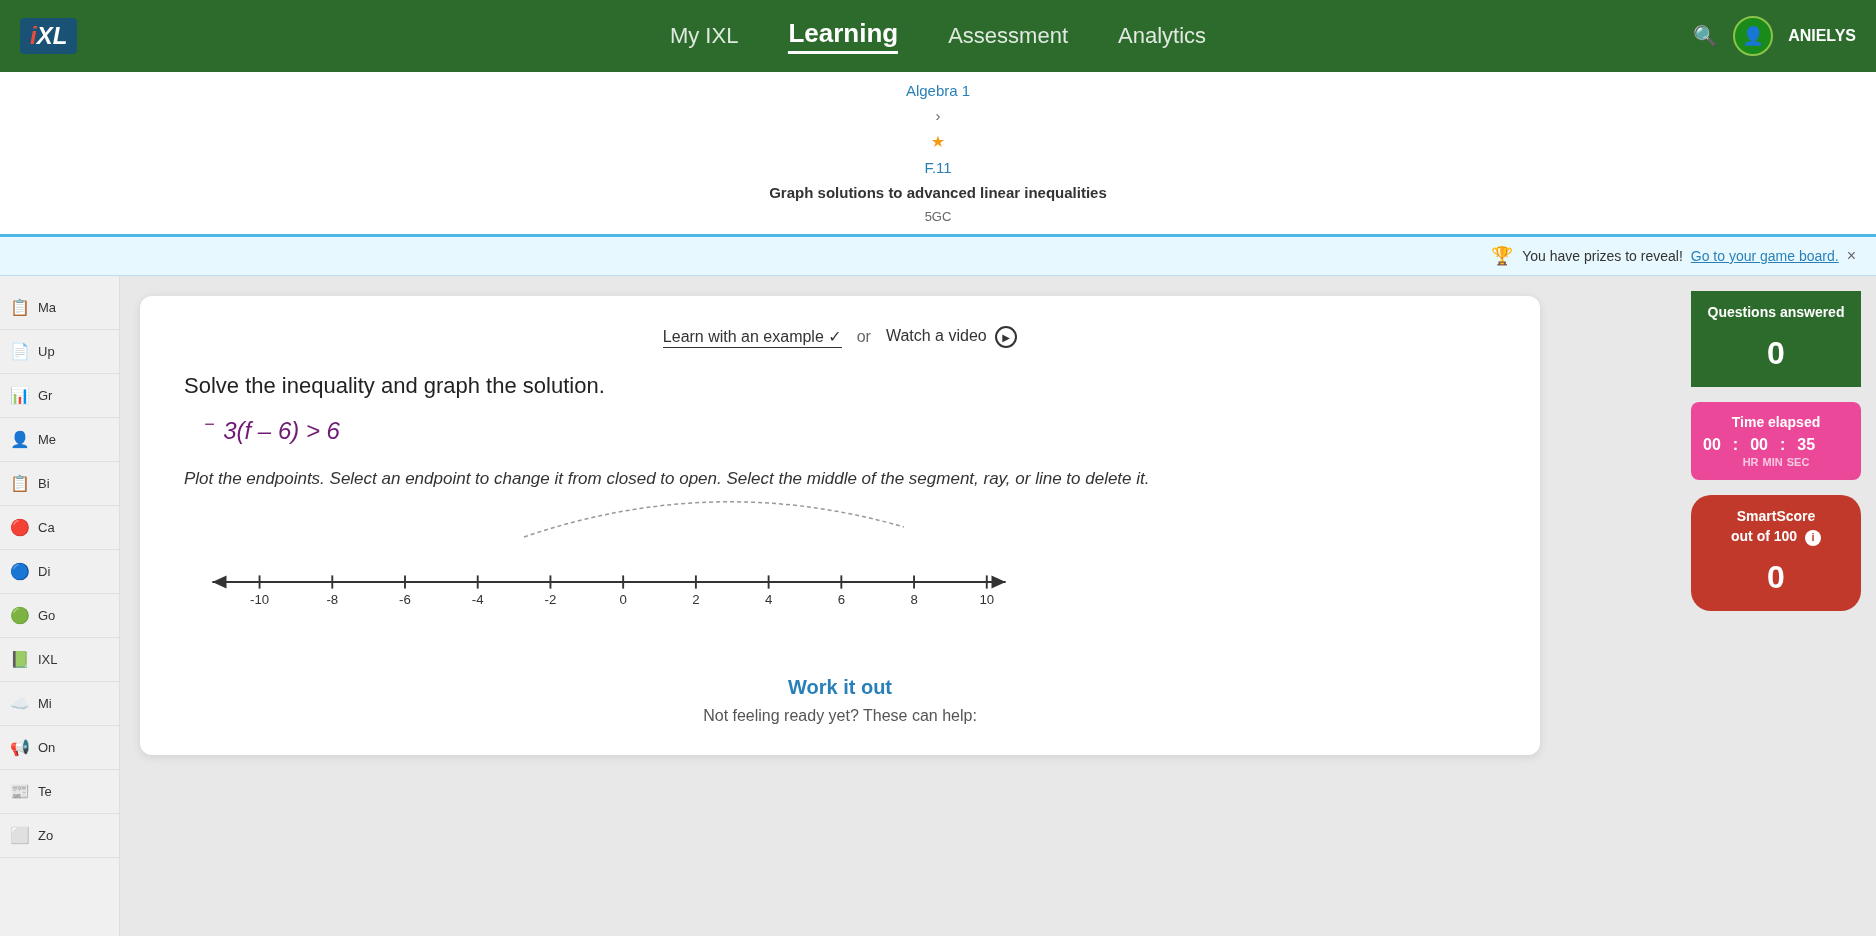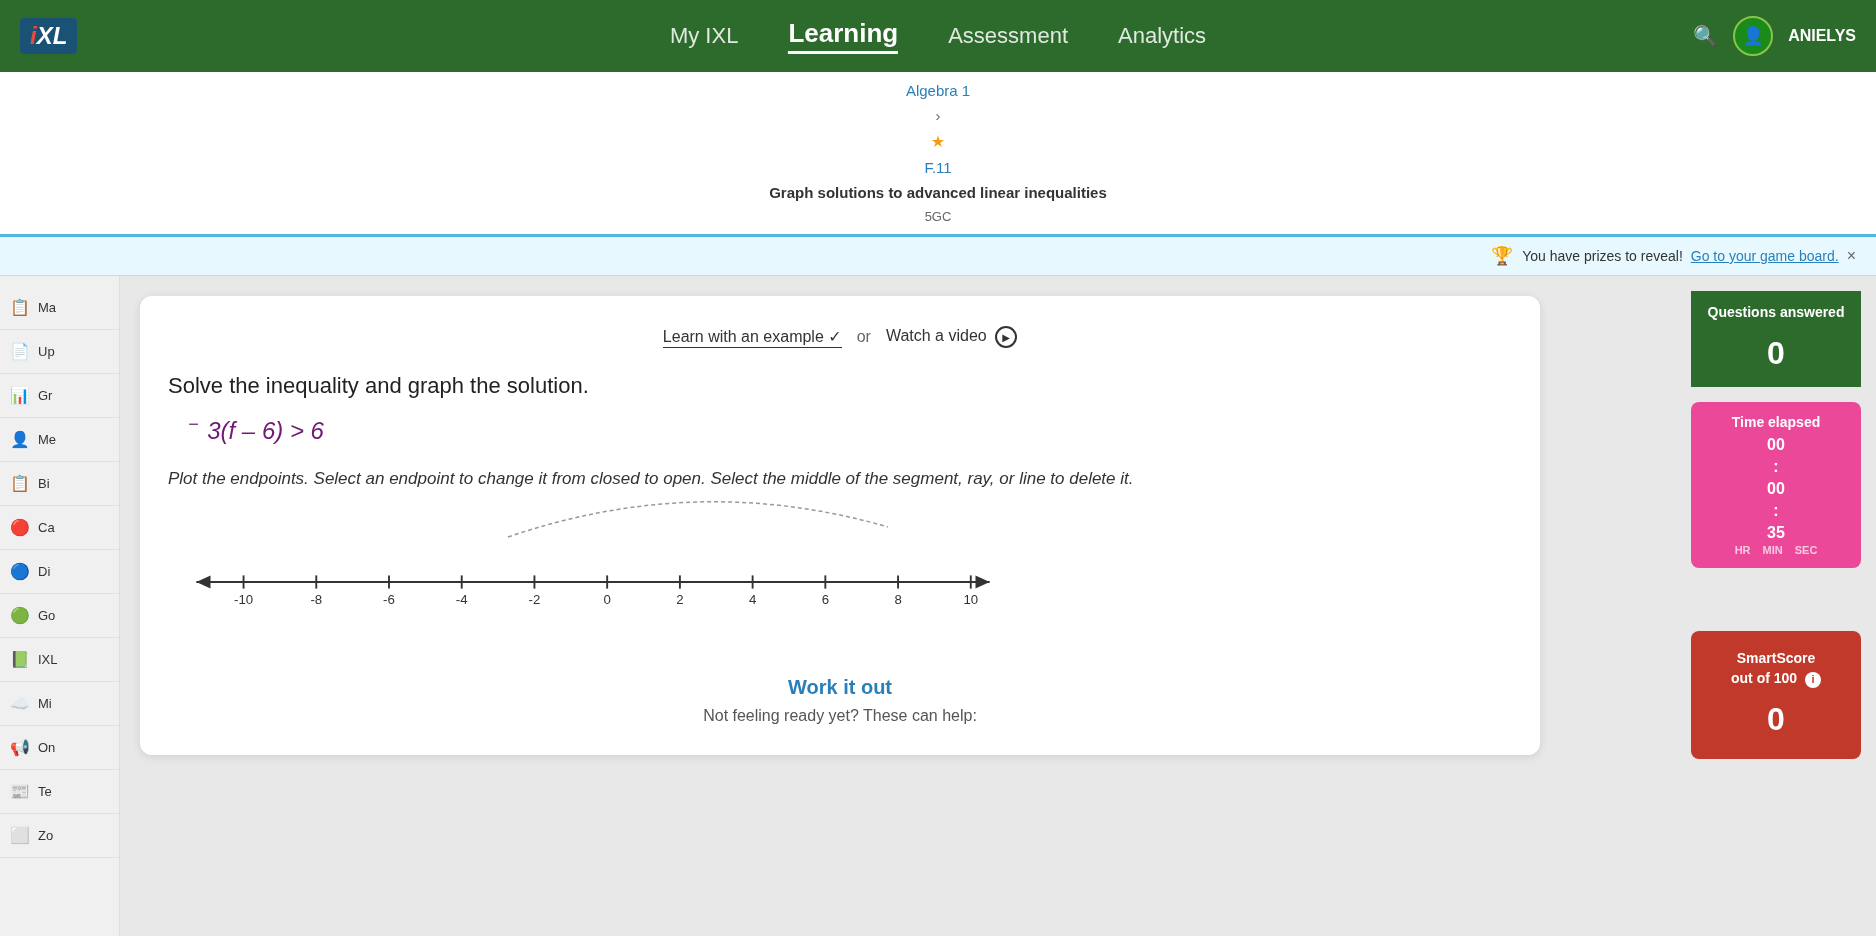--- a/index.html
+++ b/index.html
@@ -145,21 +145,21 @@
     
     .content-area {
       flex: 1;
       padding: 20px;
     }
 
     
     .problem-card {
       background: white;
       border-radius: 12px;
-      padding: 30px 28px;
+      padding: 30px 44px;
       box-shadow: 0 2px 10px rgba(0,0,0,0.1);
       max-width: 1400px;
     }
 
     .learn-bar {
       display: flex;
       align-items: center;
       gap: 15px;
       margin-bottom: 25px;
       justify-content: center;
@@ -271,42 +271,40 @@
       padding: 12px;
       text-align: center;
       font-size: 14px;
       font-weight: bold;
     }
     .timer-display {
       font-size: 16px;
       color: white;
       margin-top: 6px;
       display: flex;
-      justify-content: space-between;
-      gap: 4px;
-      flex-direction: column;
+      justify-content: flex-start;
+      gap: 12px;
     }
     .timer-label {
       font-size: 11px;
       color: rgba(255,255,255,0.7);
       display: flex;
       justify-content: center;
-      gap: 12px;
+      gap: 4px;
       margin-top: 2px;
     }
     .smart-score-box {
       background: #c0392b;
       color: white;
-      border-radius: 8px;
-      padding: 18px;
+      border-radius: 20px;
+      padding: 12px;
       text-align: center;
       font-size: 14px;
       font-weight: bold;
       line-height: 1.4;
-      margin-top: 48px;
     }
     .ss-count {
       font-size: 32px;
       font-weight: bold;
       color: white;
       display: block;
       margin-top: 8px;
     }
     .info-icon {
       display: inline-flex;

